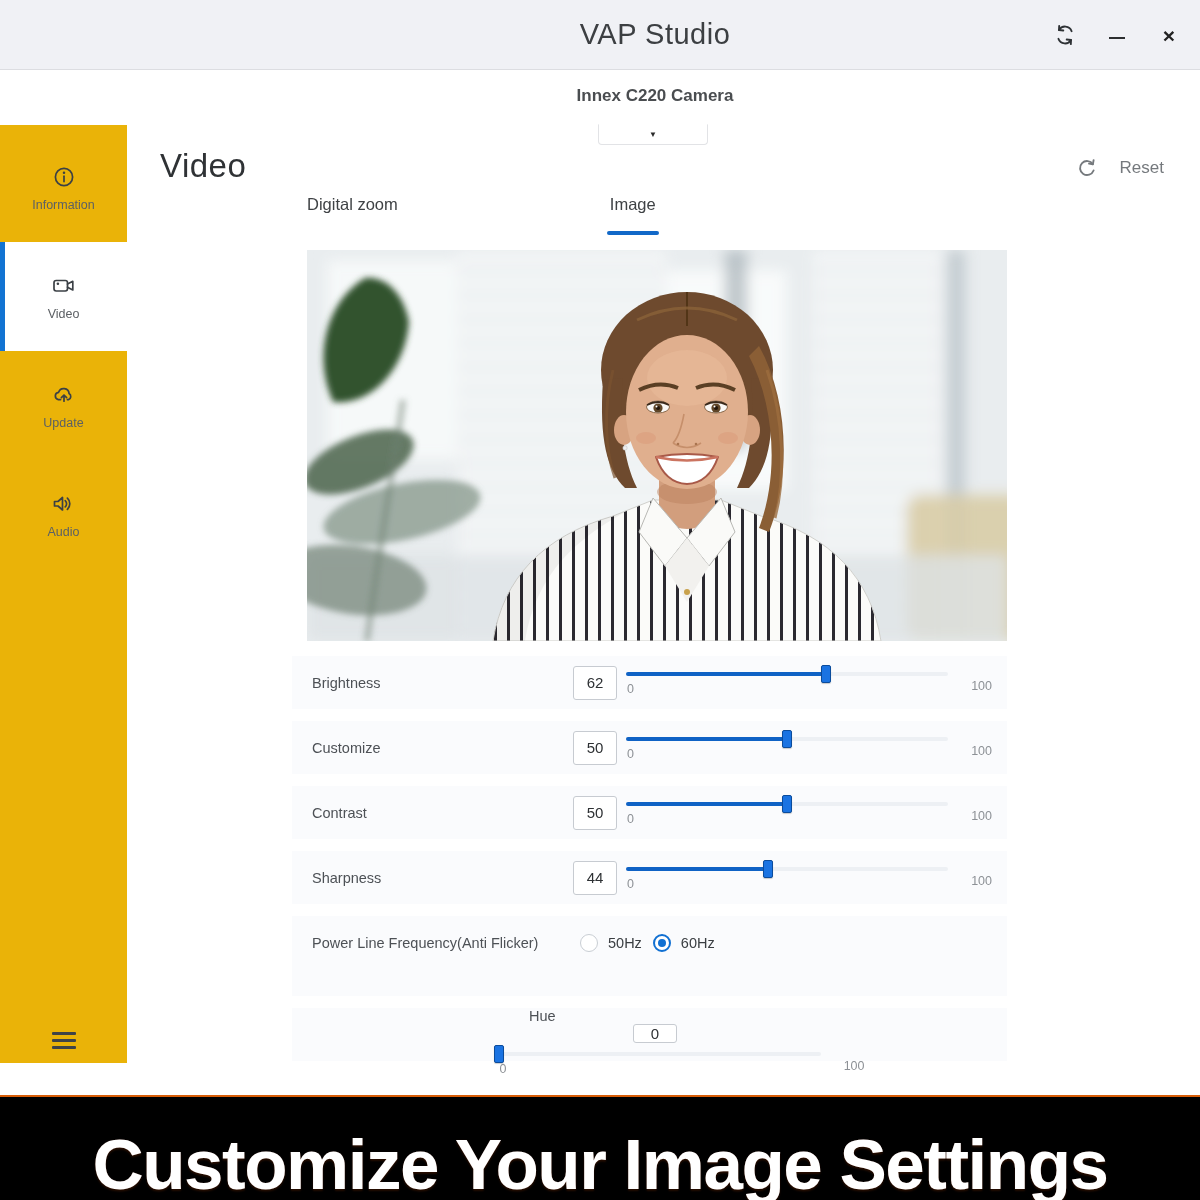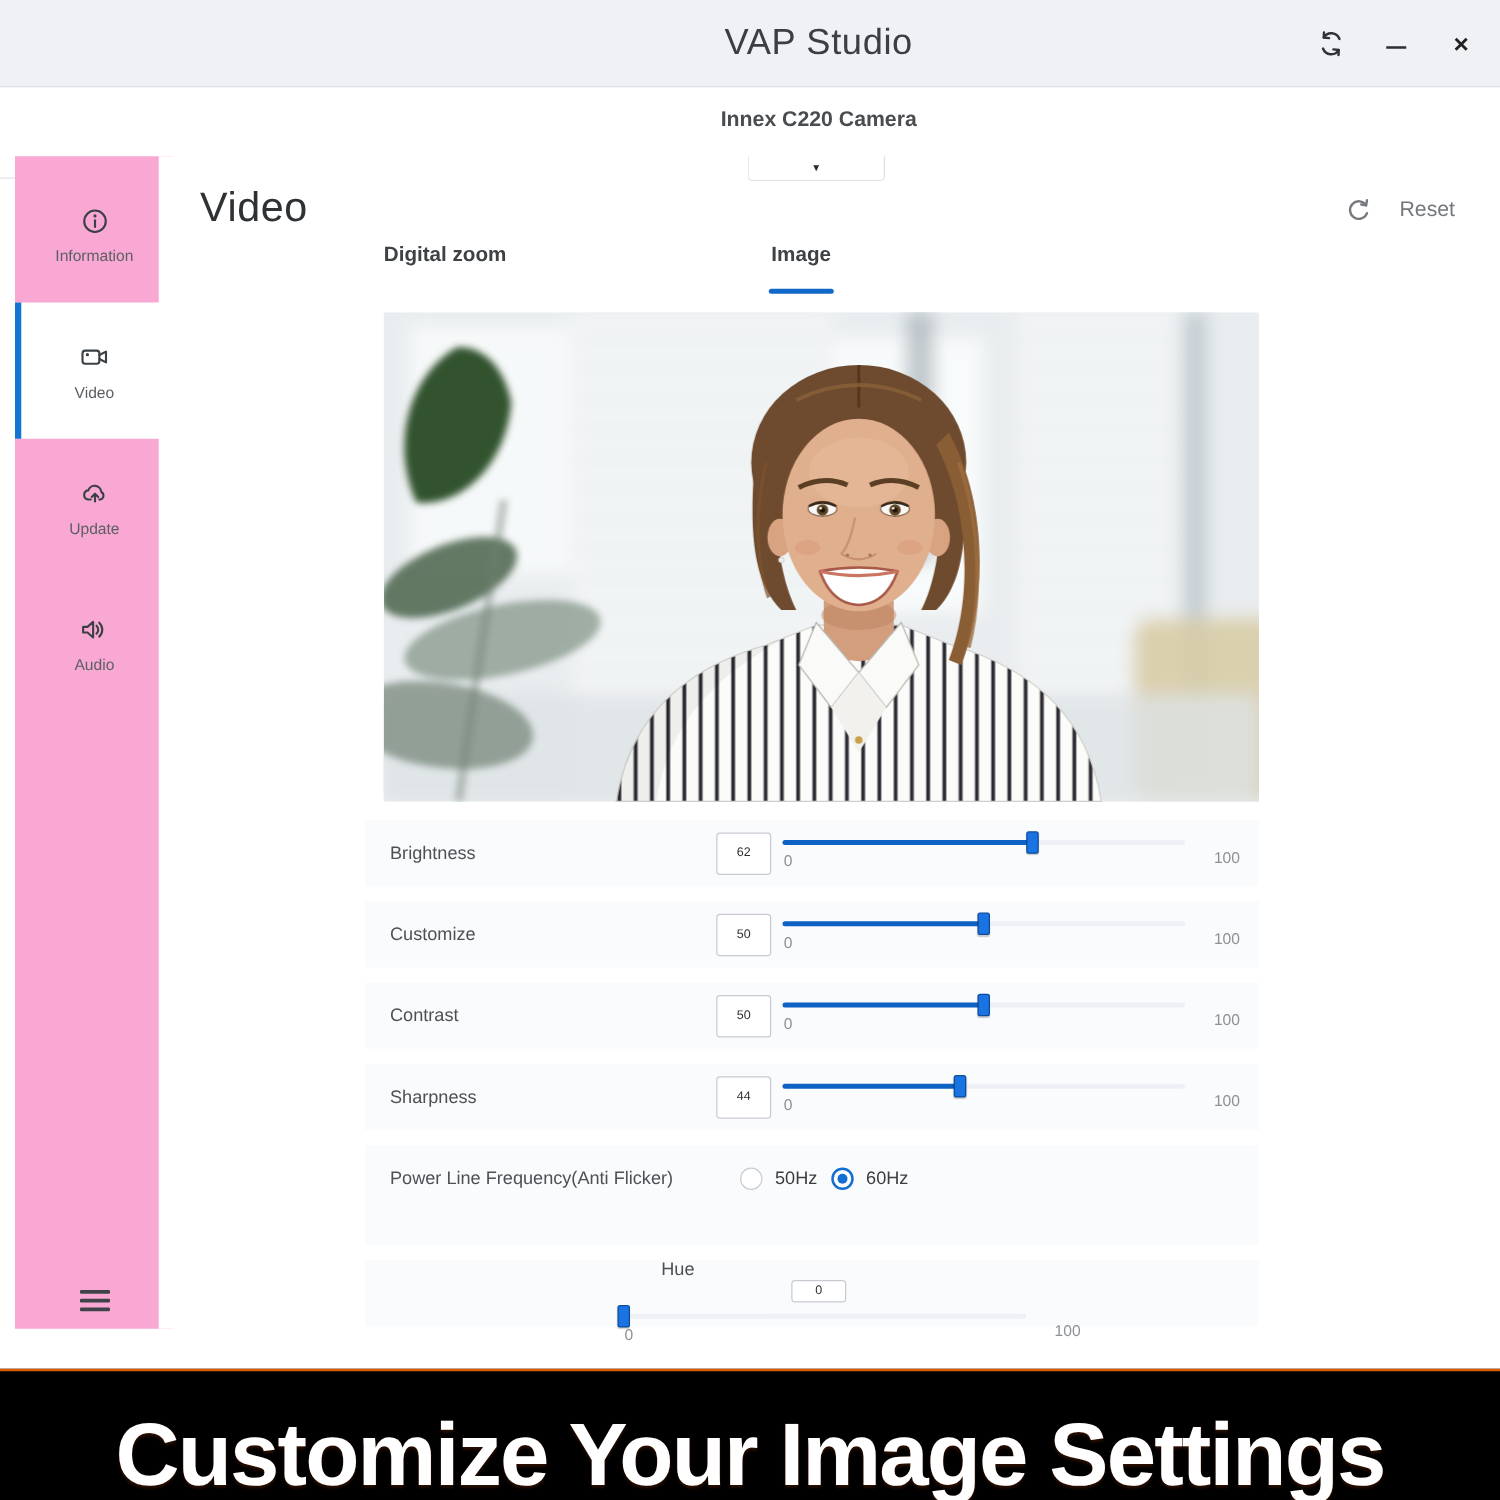--- a/index.html
+++ b/index.html
@@ -20,64 +20,64 @@
   .devicebar { position:absolute; top:70px; left:0; width:1200px; height:73px; background:#fff;
     border-bottom:1px solid #e3e4e8; }
   .devicebar .device-label { position:absolute; left:0; right:0; top:16px; text-align:center;
     transform:translateX(55px); font-size:17px; font-weight:600; color:#4a4d50; }
   .notch { position:absolute; top:124px; left:598px; width:110px; height:21px; background:#fff;
     border:1px solid #e2e3e6; border-top:1px solid #fff; border-radius:0 0 4px 4px;
     display:flex; align-items:center; justify-content:center; z-index:6; cursor:pointer; }
   .notch .caret { font-size:8px; color:#2a2a2a; line-height:1; }
 
   
-  .sidebar { position:absolute; top:125px; left:12px; width:127px; height:938px; background:#f9a8d4; }
+  .sidebar { position:absolute; top:125px; left:0; width:127px; height:938px; background:#eab308; }
   .side-item { position:relative; height:109px; display:flex; flex-direction:column;
     align-items:center; justify-content:center; cursor:pointer; }
   .side-item:first-child { margin-top:8px; }
   .side-item .lbl { margin-top:8px; font-size:12.5px; color:#5c6064; }
   .side-item.active { background:#fff; }
   .side-item.active::before { content:""; position:absolute; left:0; top:0; bottom:0; width:5px; background:#1273d2; }
   .side-icon svg { display:block; }
   .hamburger { position:absolute; bottom:14px; left:0; width:127px; display:flex;
     flex-direction:column; align-items:center; gap:4px; cursor:pointer; }
   .hamburger i { display:block; width:24px; height:3px; background:#3f4347; border-radius:1px; }
 
   
   .content { position:absolute; top:125px; left:127px; width:1073px; height:938px; background:#fff; }
   .page-head { position:relative; height:70px; }
   .page-title { position:absolute; left:33px; top:22px; font-size:33px; color:#2f3235; letter-spacing:.5px; }
   .reset { position:absolute; right:36px; top:32px; display:flex; align-items:center; gap:22px;
     color:#75797d; font-size:17px; cursor:pointer; }
   .tabs { position:relative; margin-left:180px; display:flex; height:40px; }
-  .tab { font-size:16.5px; color:#3f4245; padding-bottom:12px; position:relative; cursor:pointer;font-weight:bold; }
+  .tab { font-size:16.5px; color:#3f4245; padding-bottom:12px; position:relative; cursor:pointer; }
   .tab + .tab { margin-left:212px; }
   .tab.active::after { content:""; position:absolute; left:50%; transform:translateX(-50%);
     bottom:0; width:52px; height:4px; background:#1168c8; border-radius:2px; }
 
   .preview { margin:15px 0 0 180px; width:700px; height:391px; overflow:hidden; background:#e9edef; }
   .preview svg { display:block; }
 
   
   .rows { margin:15px 0 0 165px; width:715px; }
   .row { position:relative; display:flex; align-items:center; height:53px; background:#fafbfd;
     margin-bottom:12px; padding-left:20px; }
   .row-label { width:261px; font-size:14.5px; color:#4d5156; }
   .value-box { width:44px; height:34px; background:#fff; border:1px solid #c7cbd1; border-radius:3px;
-    display:flex; align-items:center; justify-content:center; font-size:10px; color:#2e3134;
+    display:flex; align-items:center; justify-content:center; font-size:15px; color:#2e3134;
     margin-right:9px; cursor:text; }
   .slider { position:relative; width:322px; height:40px; cursor:pointer; }
   .track { position:absolute; left:0; right:0; top:9px; height:4px; background:#edf0f4; border-radius:2px; }
   .fill { height:100%; background:#0f62c5; border-radius:2px; position:relative; }
   .thumb { position:absolute; right:-5px; top:-7px; width:10px; height:18px; background:#1a73e2;
     border:1px solid #0b4c9c; border-radius:2px; box-shadow:0 1px 1px rgba(0,0,0,.2); }
   .minlab { position:absolute; left:1px; top:19px; font-size:12.5px; color:#8d9196; }
   .maxlab { position:absolute; right:-44px; top:16px; font-size:12.5px; color:#8d9196; }
 
-  .row.radio-row { height:80px; align-items:flex-start; padding-top:18px;gap:12px; }
+  .row.radio-row { height:80px; align-items:flex-start; padding-top:18px; }
   .radio-col { display:flex; gap:11px; margin-left:7px; }
   .radio-opt { display:flex; align-items:center; gap:10px; cursor:pointer; }
   .radio-circ { width:18px; height:18px; border-radius:50%; background:#fff; border:1.5px solid #c9ced4; }
   .radio-opt.selected .radio-circ { border:2px solid #1170d2; display:flex; align-items:center; justify-content:center; }
   .radio-opt.selected .radio-circ::after { content:""; width:8px; height:8px; border-radius:50%; background:#1170d2; }
   .radio-lbl { font-size:14.5px; color:#3a3e42; }
   .row.radio-row .row-label { padding-top:1px; }
   .row.hue-row { margin-bottom:0;flex-direction:column; }
 
   

